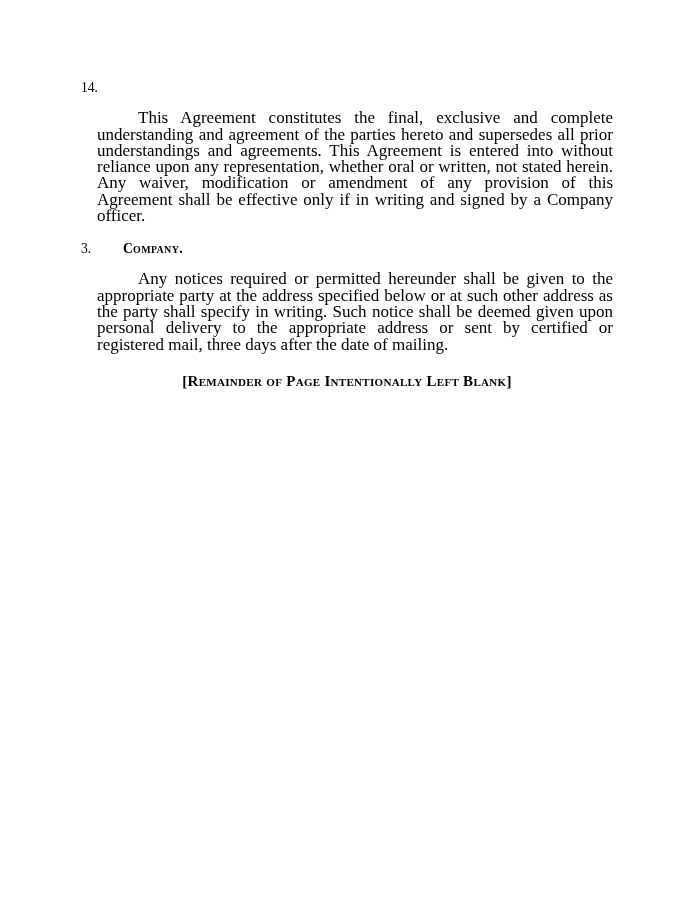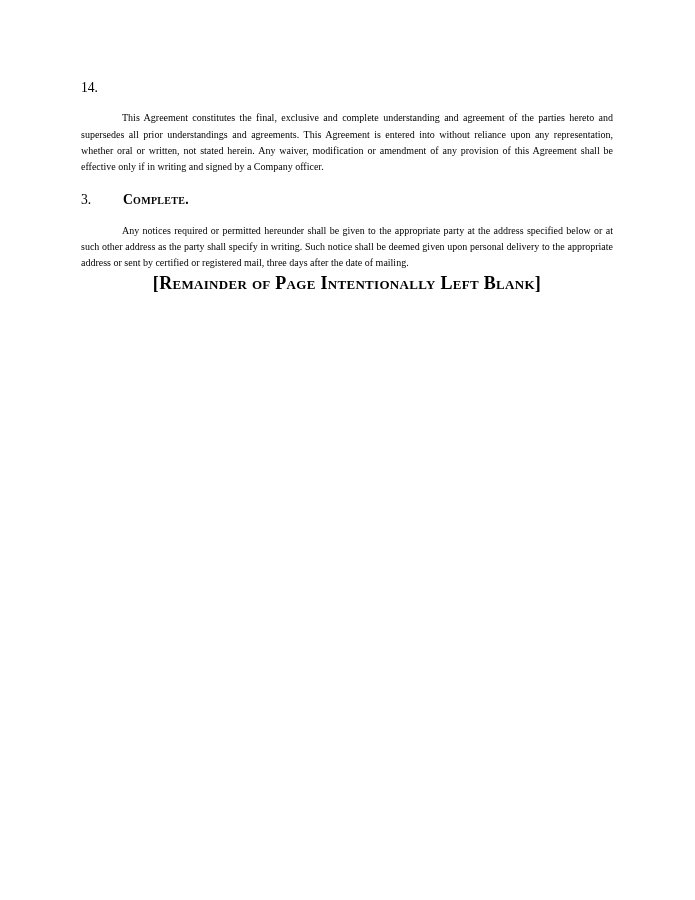--- a/index.html
+++ b/index.html
@@ -34,49 +34,49 @@
     flex: 0 0 42px;
     width: 42px;
     font-weight: normal;
   }
   .section-title {
     font-weight: bold;
     font-variant: small-caps;
     letter-spacing: 0.3px;
   }
   .section-paragraph {
-    margin: 14px 0 0 0;
-    font-size: 10px;
+    margin: 14px 0 0 16px;
+    font-size: 17px;
     line-height: 16.3px;
     text-align: justify;
     text-indent: 41px;
   }
   .remainder-notice {
-    margin: 4px 0 0 0;
-    font-size: 18px;
+    margin: 20px 0 0 0;
+    font-size: 15px;
     line-height: 16.2px;
     text-align: center;
     font-weight: bold;
     font-variant: small-caps;
     letter-spacing: 0.3px;
   }
 </style>
 </head>
 <body>
 
 <div class="page">
 
   <div class="section-heading first">
     <span class="section-number">14.</span>
   </div>
 
   <p class="section-paragraph">This Agreement constitutes the final, exclusive and complete understanding and agreement of the parties hereto and supersedes all prior understandings and agreements.  This Agreement is entered into without reliance upon any representation, whether oral or written, not stated herein.  Any waiver, modification or amendment of any provision of this Agreement shall be effective only if in writing and signed by a Company officer.</p>
 
   <div class="section-heading">
     <span class="section-number">3.</span>
-    <span class="section-title">Complete.</span>
+    <span class="section-title">Company.</span>
   </div>
 
   <p class="section-paragraph">Any notices required or permitted hereunder shall be given to the appropriate party at the address specified below or at such other address as the party shall specify in writing.  Such notice shall be deemed given upon personal delivery to the appropriate address or sent by certified or registered mail, three days after the date of mailing.</p>
 
   <p class="remainder-notice">[Remainder of Page Intentionally Left Blank]</p>
 
 </div>
 
 </body></html>

